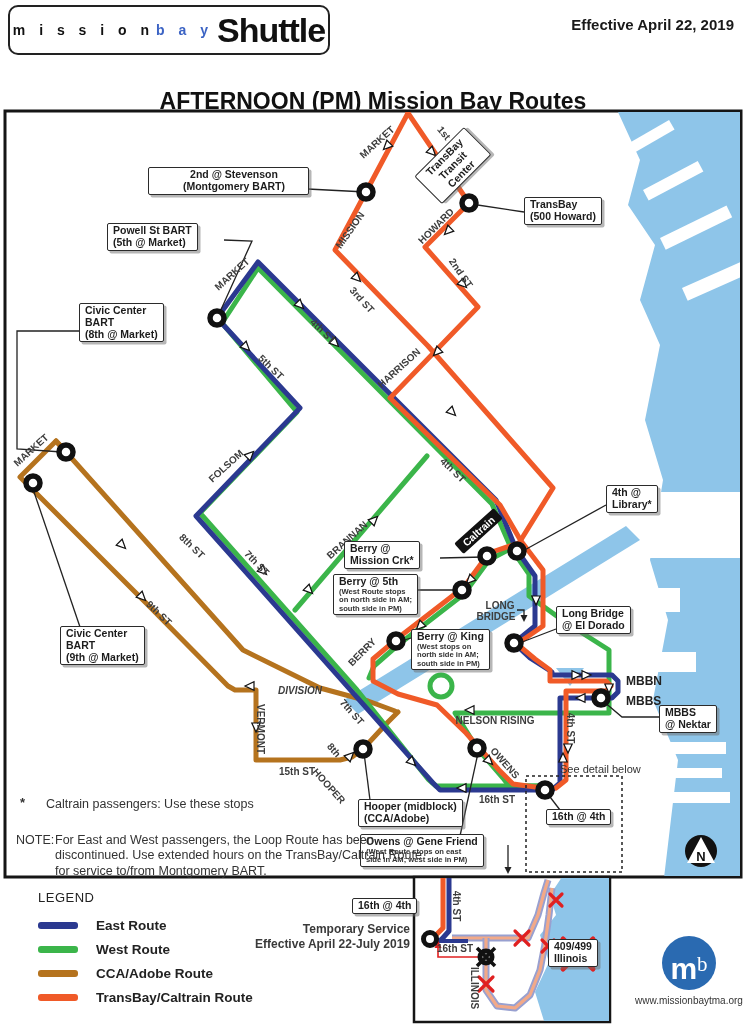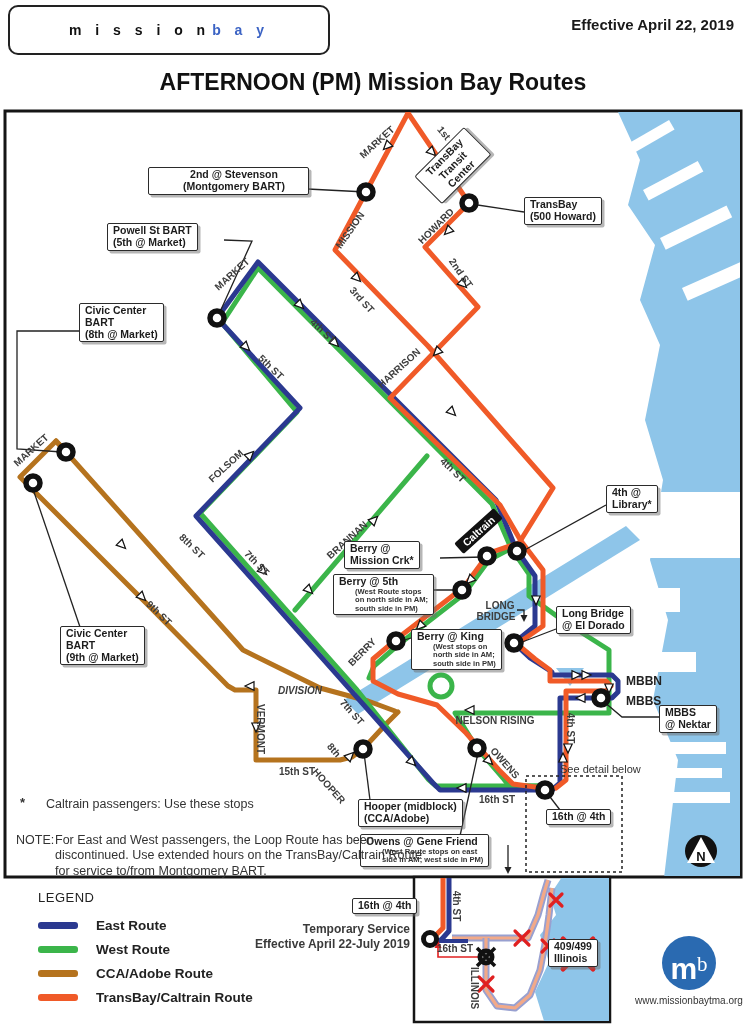--- a/index.html
+++ b/index.html
@@ -6,27 +6,27 @@
     font-family:"Liberation Sans",sans-serif;position:relative;overflow:hidden;}
   #page{position:absolute;inset:0;width:746px;height:1024px;}
   svg{position:absolute;left:0;top:0;}
   
   .logo-box{position:absolute;left:8px;top:5px;width:318px;height:46px;border:2px solid #222;
     border-radius:10px;display:flex;align-items:center;justify-content:center;gap:2px;background:#fff;}
   .logo-mission{font-size:14px;font-weight:bold;letter-spacing:5px;color:#111;}
   .logo-bay{font-size:14px;font-weight:bold;letter-spacing:5px;color:#3b63c4;}
   .logo-shuttle{font-size:34px;font-weight:bold;color:#111;letter-spacing:-1px;margin-left:2px;}
   .effective{position:absolute;right:12px;top:16px;font-size:15px;color:#1a1a1a;font-weight:bold;}
-  .title{position:absolute;left:0;top:69px;width:746px;text-align:center;font-size:23px;font-weight:bold;color:#111;}
+  .title{position:absolute;left:0;top:88px;width:746px;text-align:center;font-size:23px;font-weight:bold;color:#111;}
   
   .st{position:absolute;font-size:10px;font-weight:bold;color:#3d3d3d;white-space:nowrap;transform-origin:center;}
   .lbl{position:absolute;background:#fff;border:1.6px solid #2b2b2b;border-radius:2px;
     box-shadow:2.5px 2.5px 0 rgba(110,110,110,.5);padding:1px 5px;white-space:nowrap;line-height:1.12;}
   .lbl .L1{font-size:10.5px;font-weight:bold;color:#1c1c1c;}
-  .lbl .L0{font-size:7.6px;font-weight:bold;color:#333;margin-left:16px;}
+  .lbl .L0{font-size:7.6px;font-weight:bold;color:#333;}
   .plain{position:absolute;font-size:12px;font-weight:bold;color:#222;white-space:nowrap;}
   .caltrain{position:absolute;background:#111;color:#fff;font-size:10.5px;font-weight:bold;
     padding:1px 7px;border-radius:2px;transform:rotate(-42deg);}
   .seedetail{position:absolute;font-size:11px;color:#333;}
   
   .note-star{position:absolute;left:20px;top:795px;font-size:13px;font-weight:bold;color:#333;}
   .note-cal{position:absolute;left:46px;top:797px;font-size:12.5px;color:#333;}
   .note-lbl{position:absolute;left:16px;top:833px;font-size:12.5px;color:#333;}
   .note-lines{position:absolute;left:55px;top:833px;font-size:12.5px;color:#333;line-height:1.22;}
   .legend{position:absolute;left:38px;top:890px;}
@@ -44,20 +44,21 @@
   .mblogo .b{font-size:21px;font-weight:normal;line-height:.9;margin-bottom:16px;font-family:"Liberation Serif",serif;}
   .site{position:absolute;left:606px;top:995px;width:166px;text-align:center;font-size:10px;color:#333;}
 </style>
 </head>
 <body>
 <div id="page">
 
 <div class="logo-box">
   <span class="logo-mission">m i s s i o n</span>
   <span class="logo-bay">b a y</span>
+  <span class="logo-shuttle">Shuttle</span>
 </div>
 <div class="effective">Effective April 22, 2019</div>
 <div class="title">AFTERNOON (PM) Mission Bay Routes</div>
 
 <svg id="mapsvg" width="746" height="1024" viewBox="0 0 746 1024">
       <defs>
         <clipPath id="mapclip">
           <rect x="6" y="112" width="734" height="764"></rect>
         </clipPath>
         <clipPath id="insclip">

